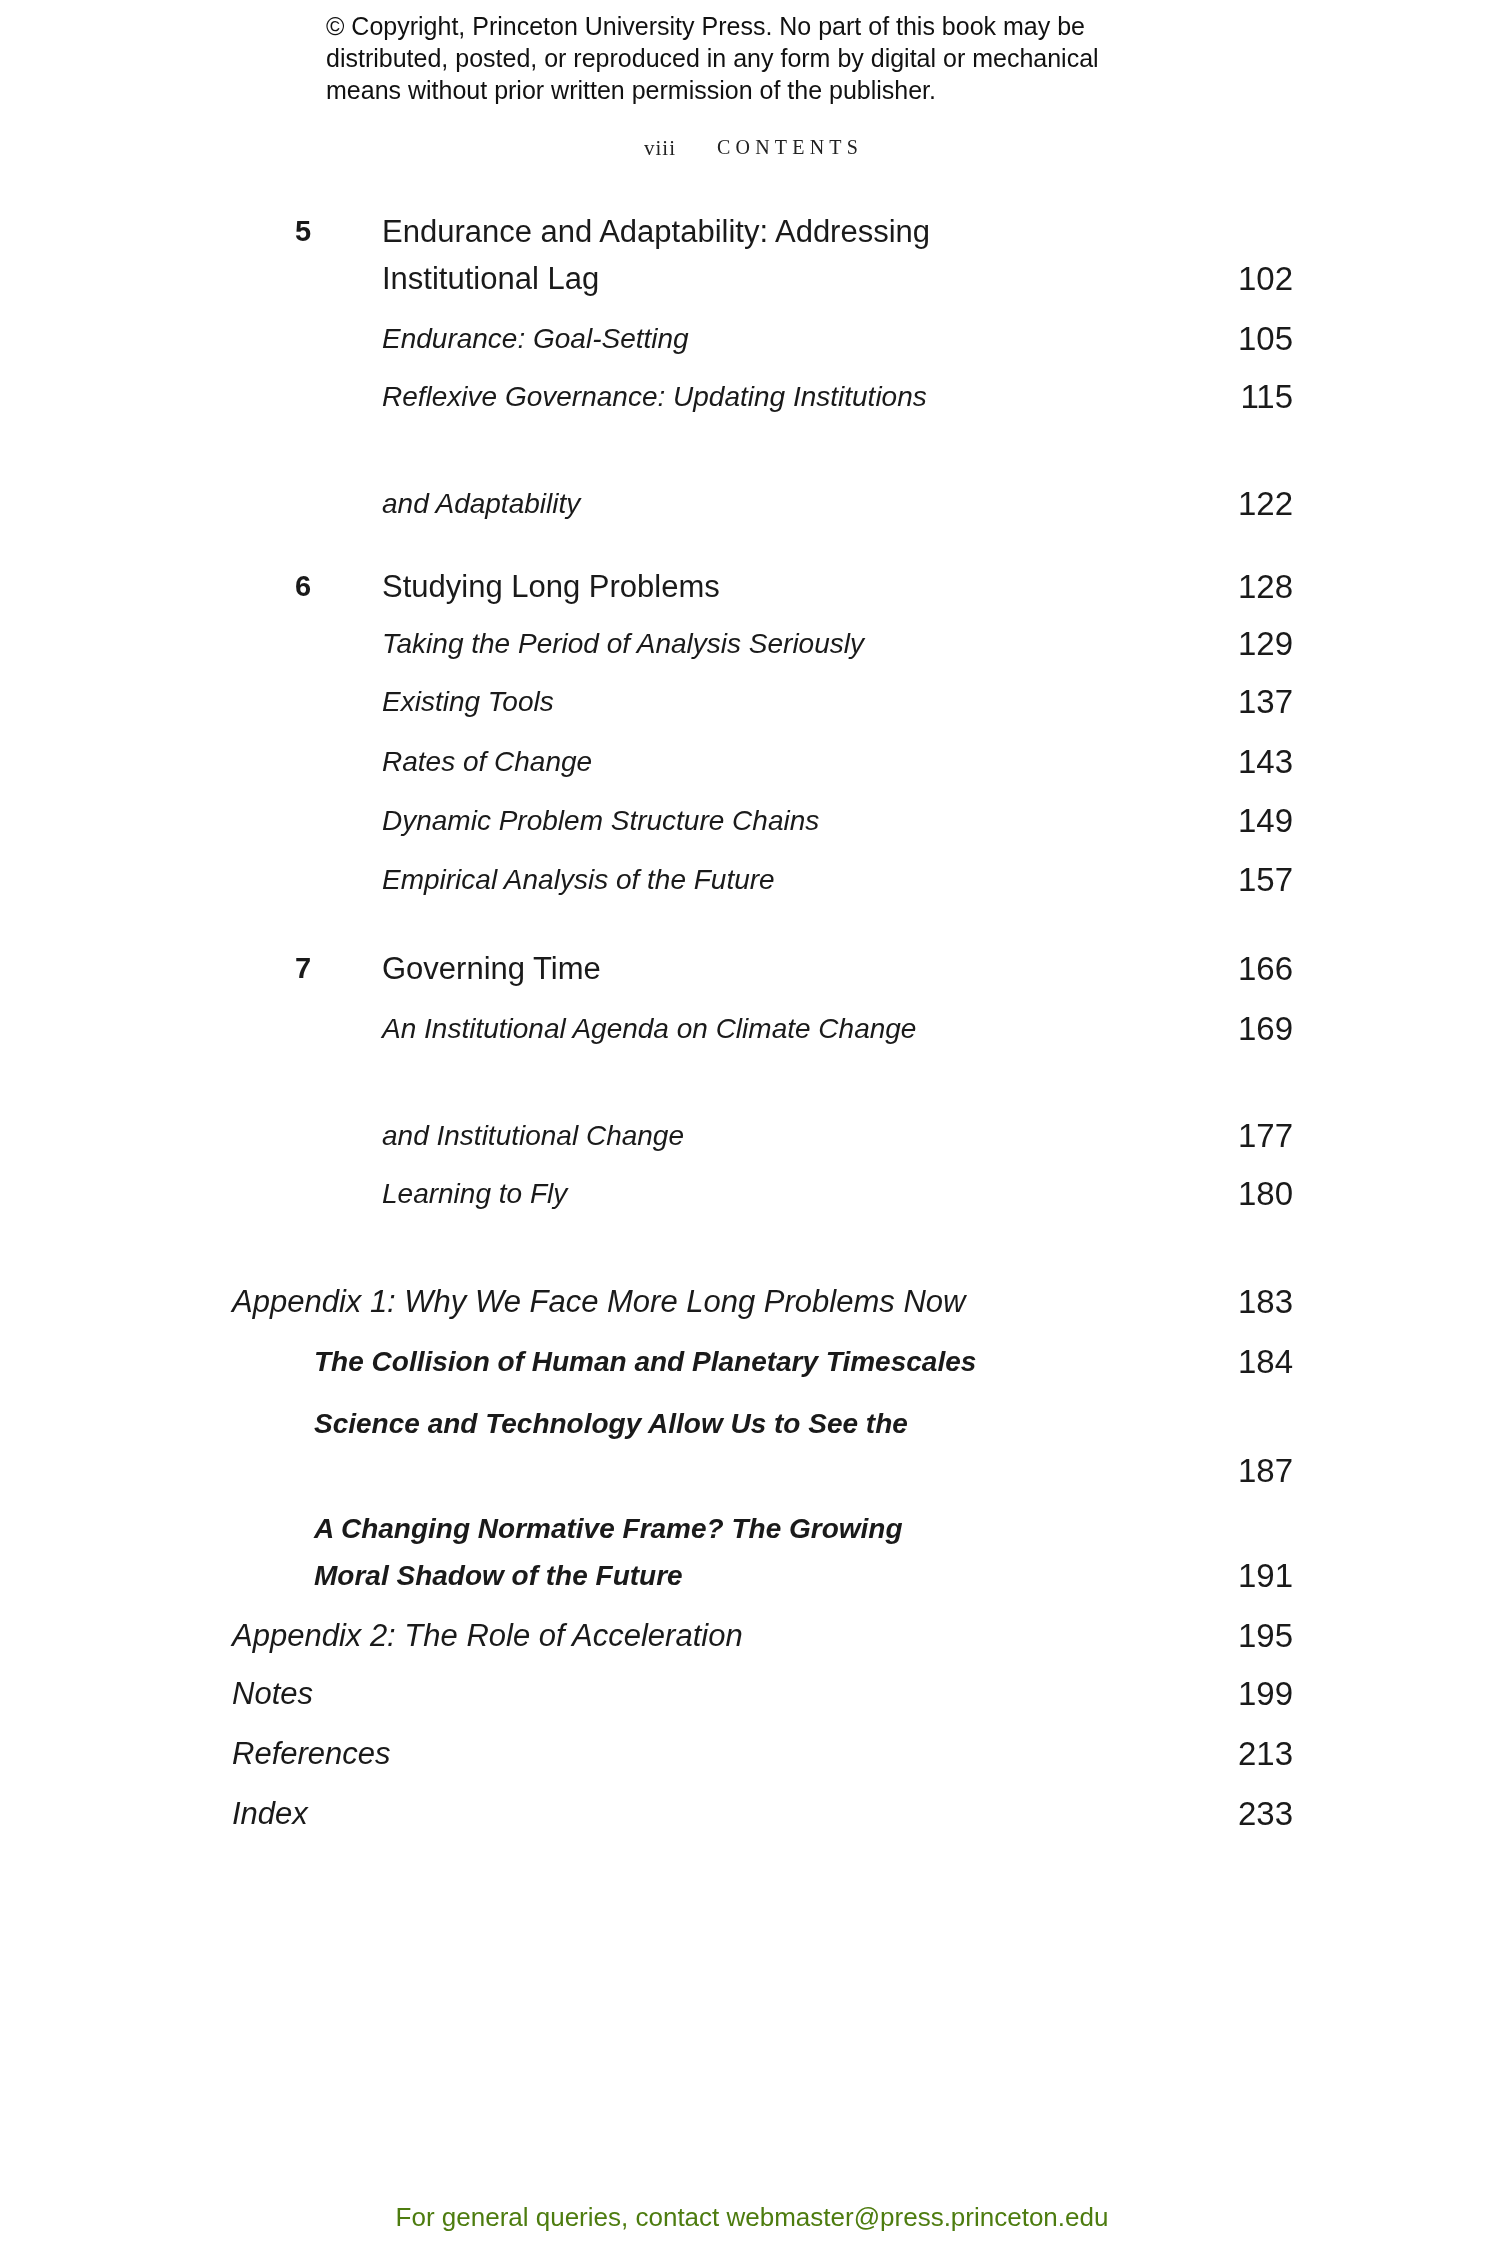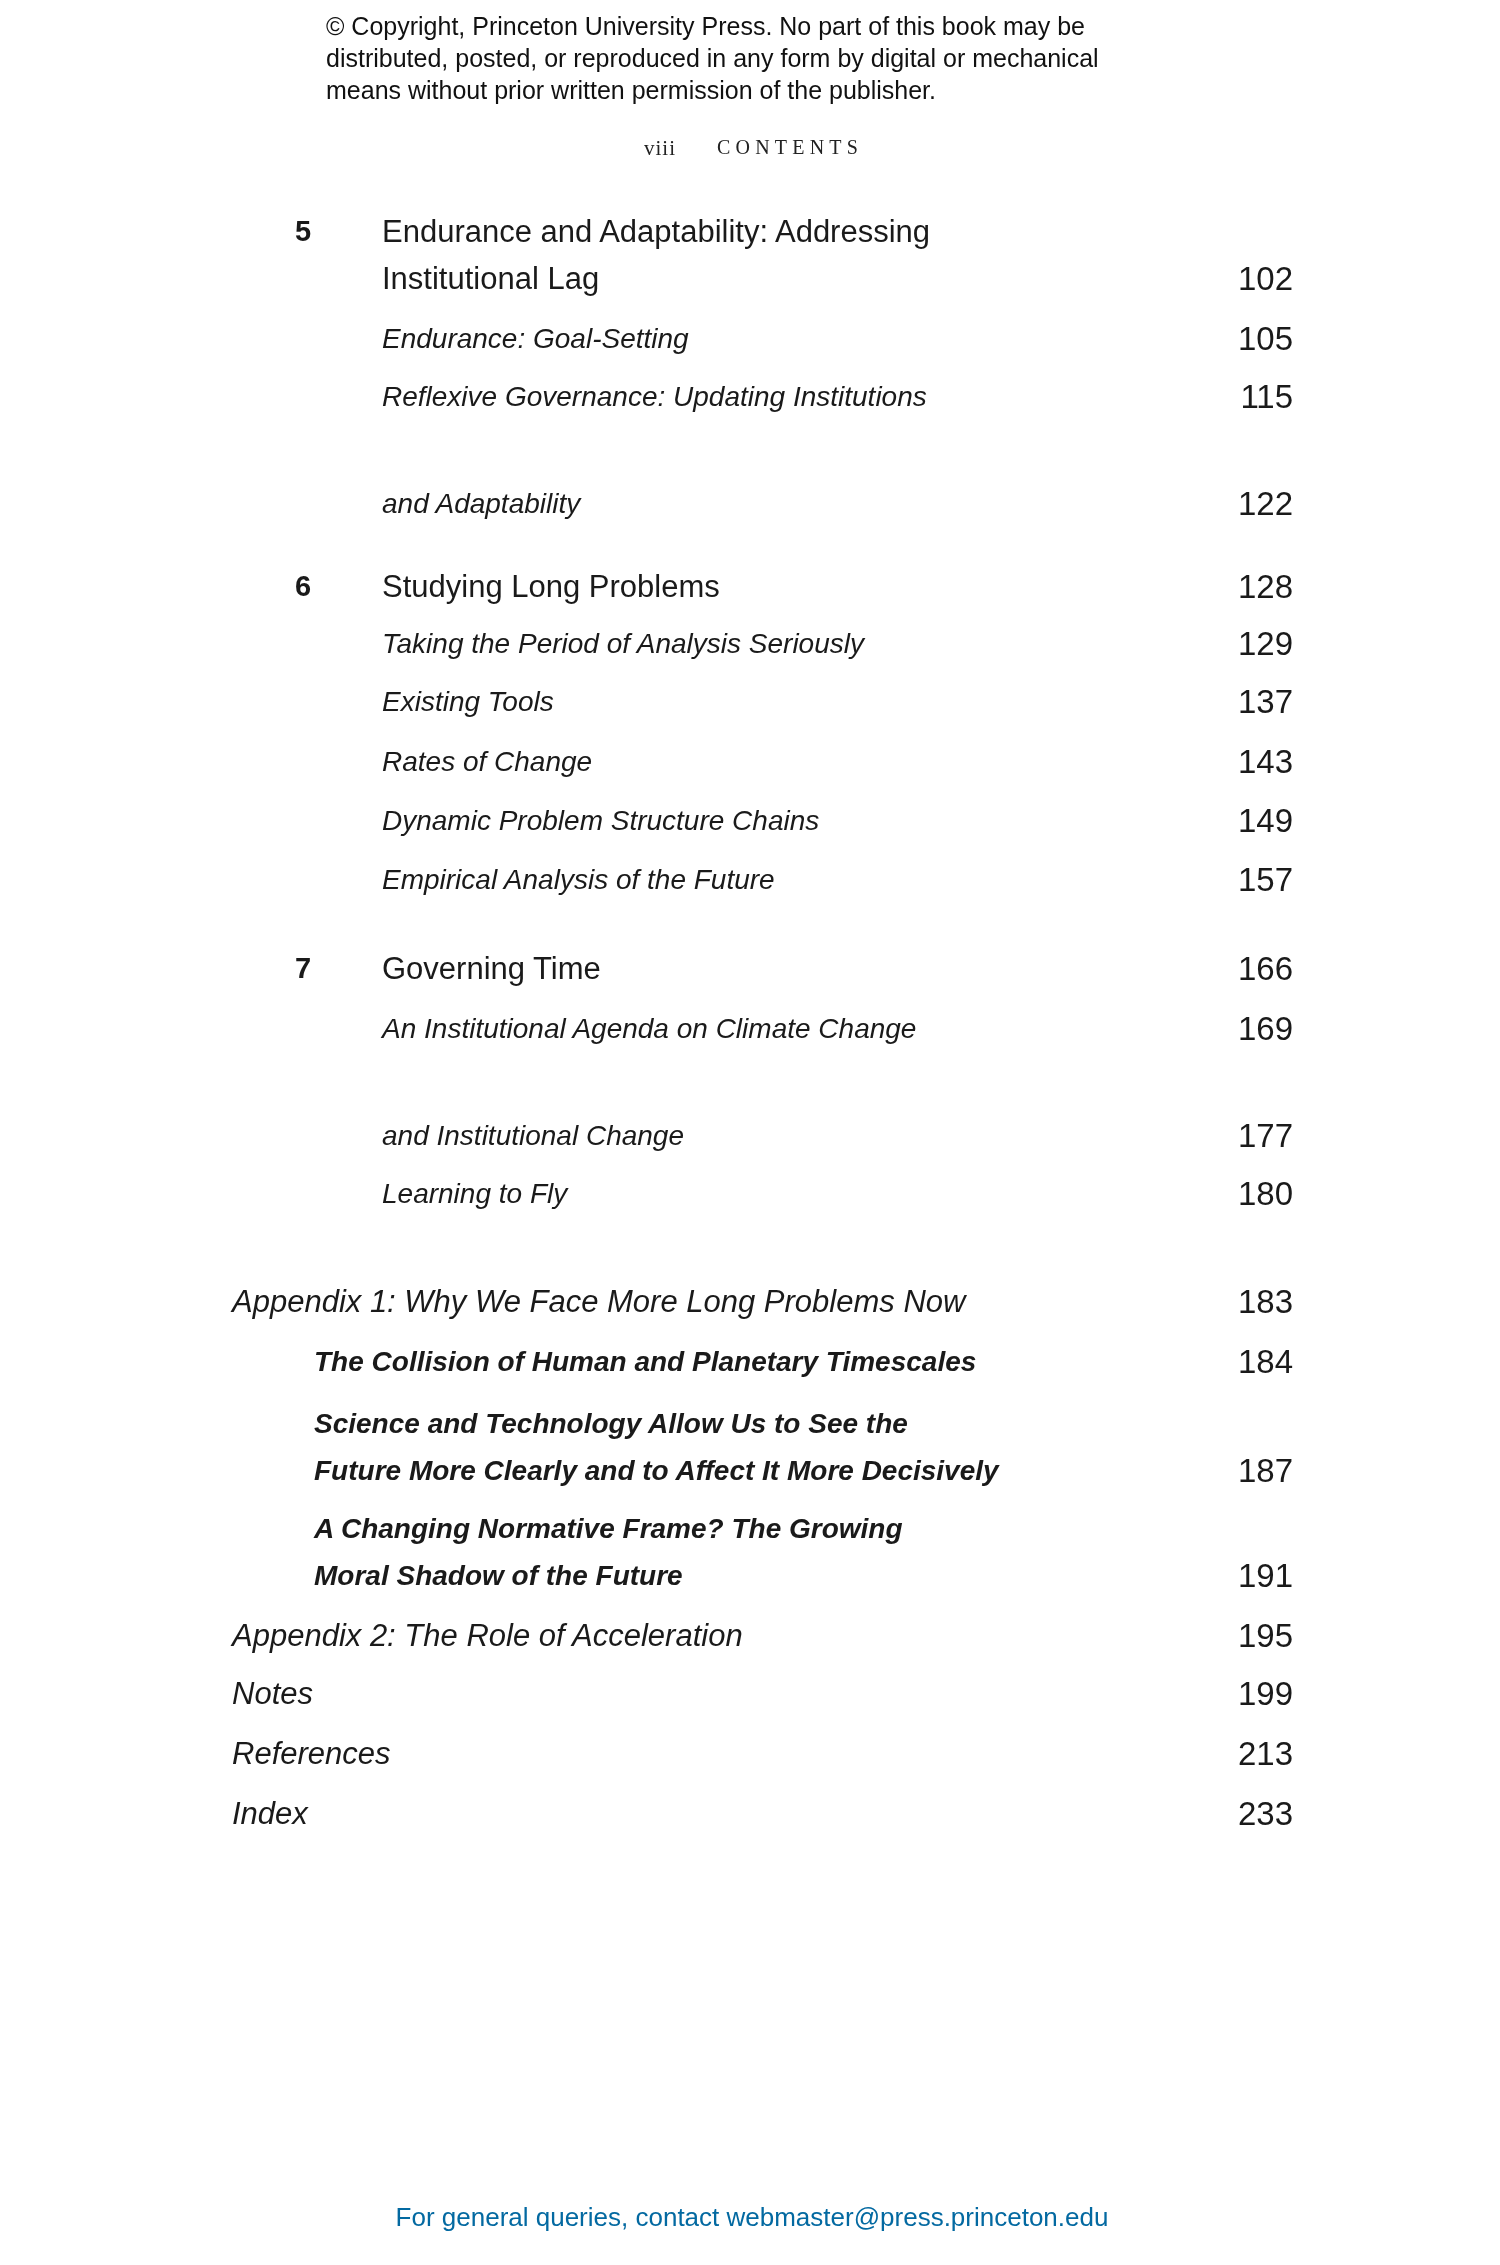--- a/index.html
+++ b/index.html
@@ -17,21 +17,21 @@
   .entry .text { position: absolute; top: 0; white-space: nowrap; }
   .entry .page { position: absolute; right: 207px; font-size: 33px; text-align: right; }
 
   .chapter .text { left: 382px; font-size: 31px; }
   .sub .text { left: 382px; font-size: 28px; font-style: italic; }
   .app-sub .text { left: 314px; font-size: 28px; font-style: italic; font-weight: bold; }
   .backmatter .text { left: 232px; font-size: 31px; font-style: italic; }
   .page.two-line { top: 47px; }
   .page.one-line { top: 0; margin-left: 44px; }
 
-  .footer { position: absolute; left: 0; width: 1500px; top: 2202px; text-align: center; font-size: 26px; color: #0369a1; padding-left: 4px; box-sizing: border-box; }
+  .footer { position: absolute; left: 0; width: 1500px; top: 2202px; text-align: center; font-size: 26px; color: #4d7c0f; padding-left: 4px; box-sizing: border-box; }
 </style>
 </head>
 <body>
 
 <div class="copyright">
   <div>© Copyright, Princeton University Press. No part of this book may be</div>
   <div>distributed, posted, or reproduced in any form by digital or mechanical</div>
   <div>means without prior written permission of the publisher.</div>
 </div>
 
@@ -115,21 +115,20 @@
   <span class="text">Appendix 1: Why We Face More Long Problems Now</span>
   <span class="page one-line">183</span>
 </div>
 <div class="entry app-sub" style="top:1338px">
   <span class="text">The Collision of Human and Planetary Timescales</span>
   <span class="page one-line">184</span>
 </div>
 <div class="entry app-sub" style="top:1400px">
   <span class="text">
     <span>Science and Technology Allow Us to See the</span><br>
-    <span>Future More Clearly and to Affect It More Decisively</span>
   </span>
   <span class="page two-line">187</span>
 </div>
 <div class="entry app-sub" style="top:1505px">
   <span class="text">
     <span>A Changing Normative Frame? The Growing</span><br>
     <span>Moral Shadow of the Future</span>
   </span>
   <span class="page two-line">191</span>
 </div>

